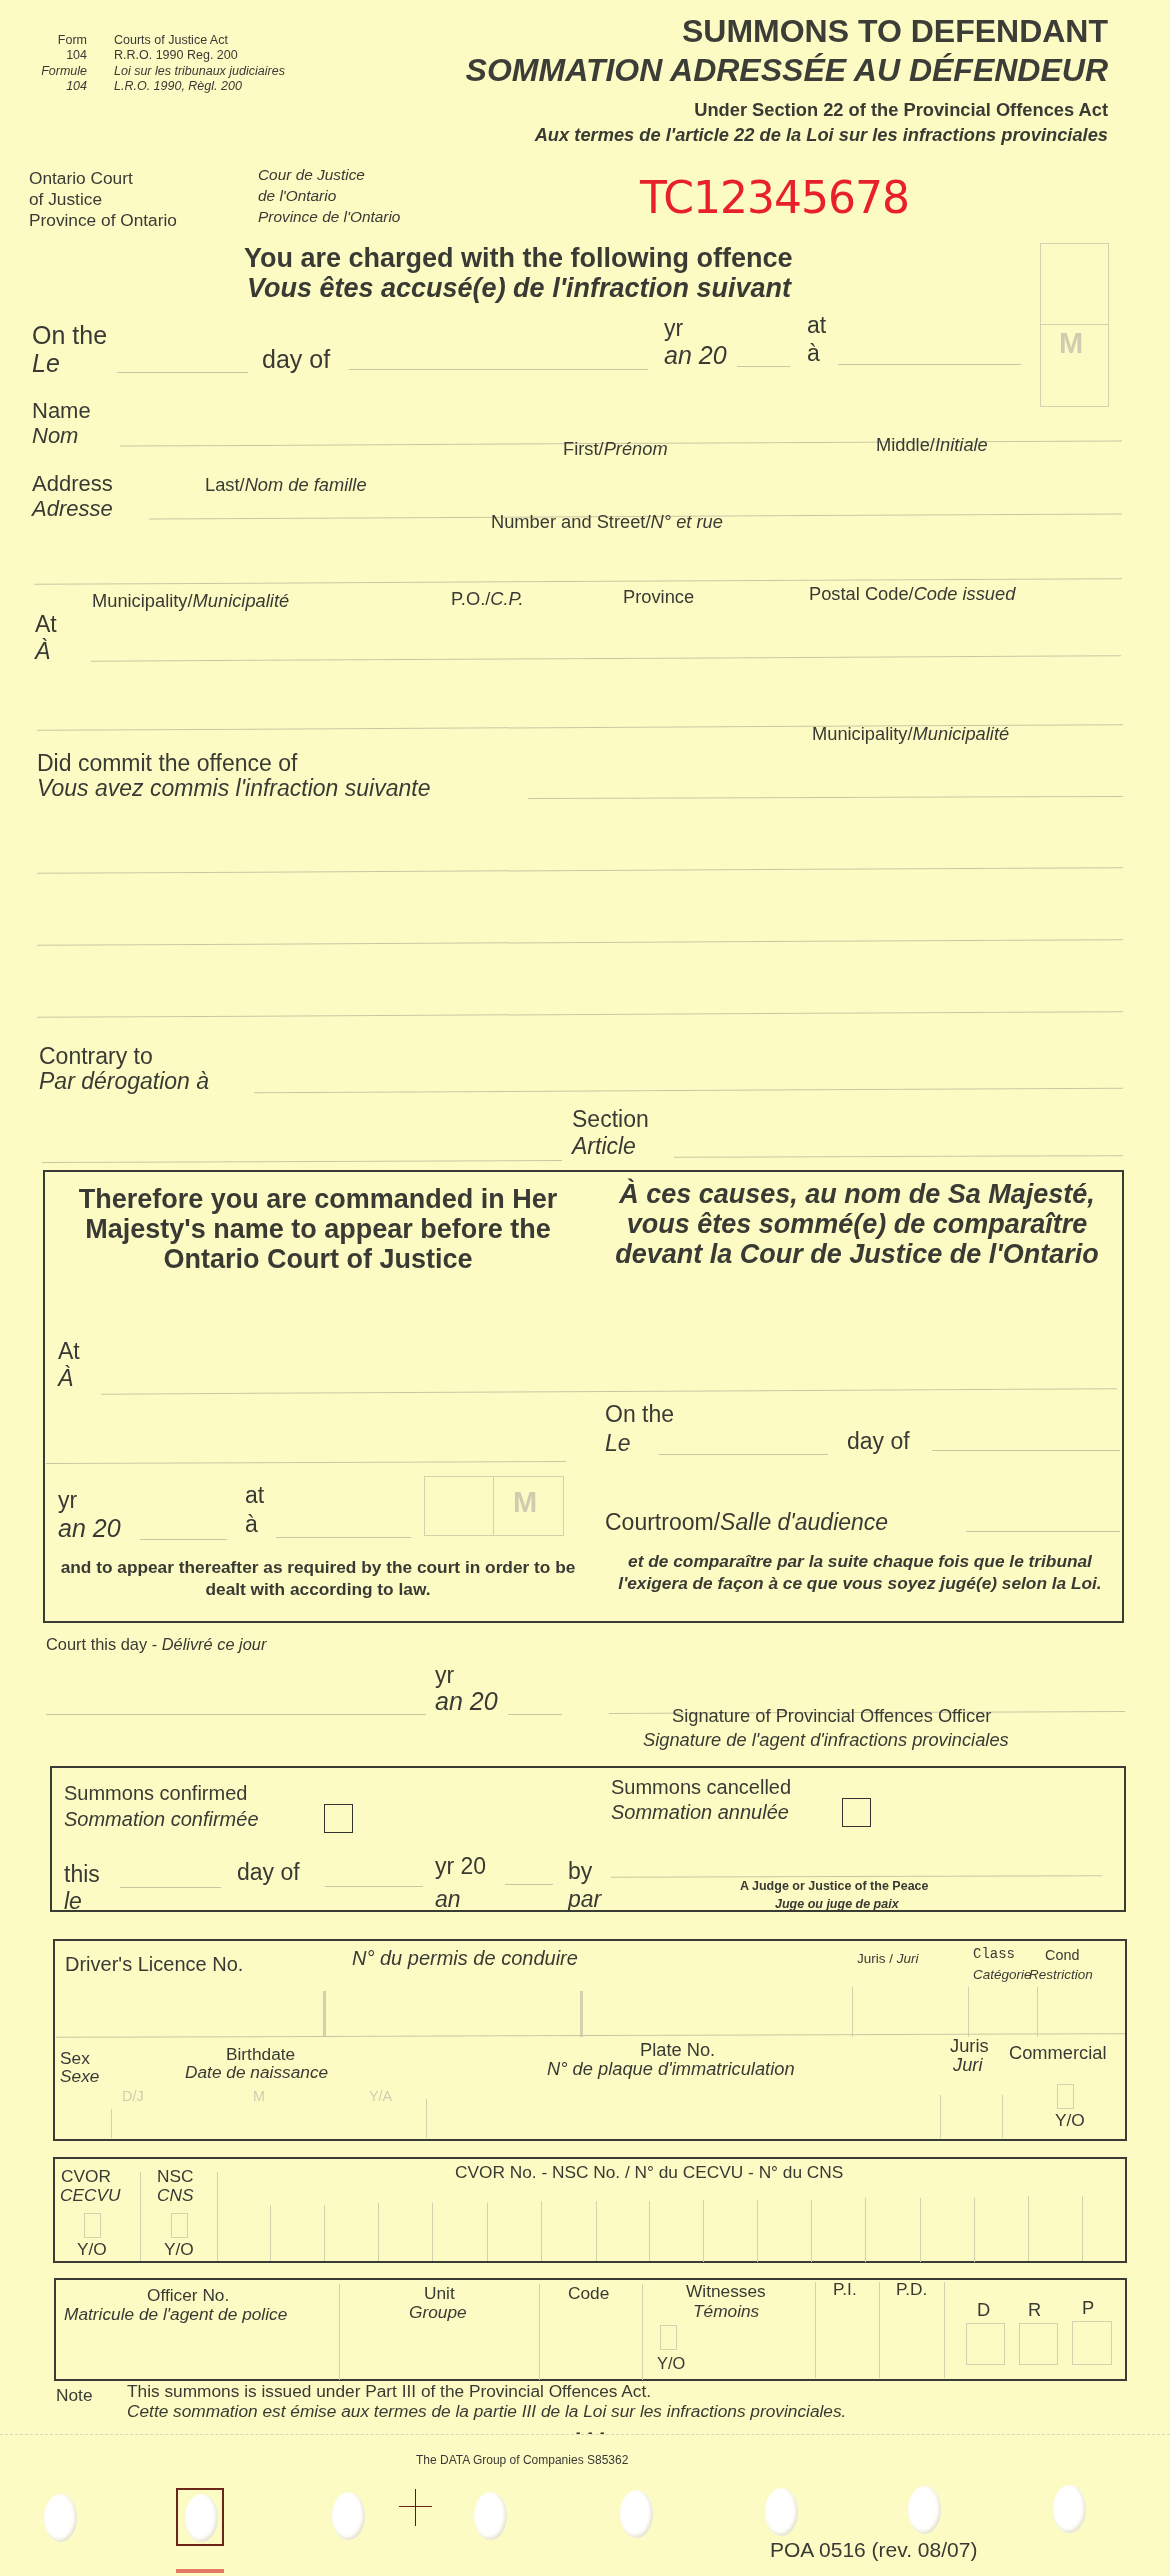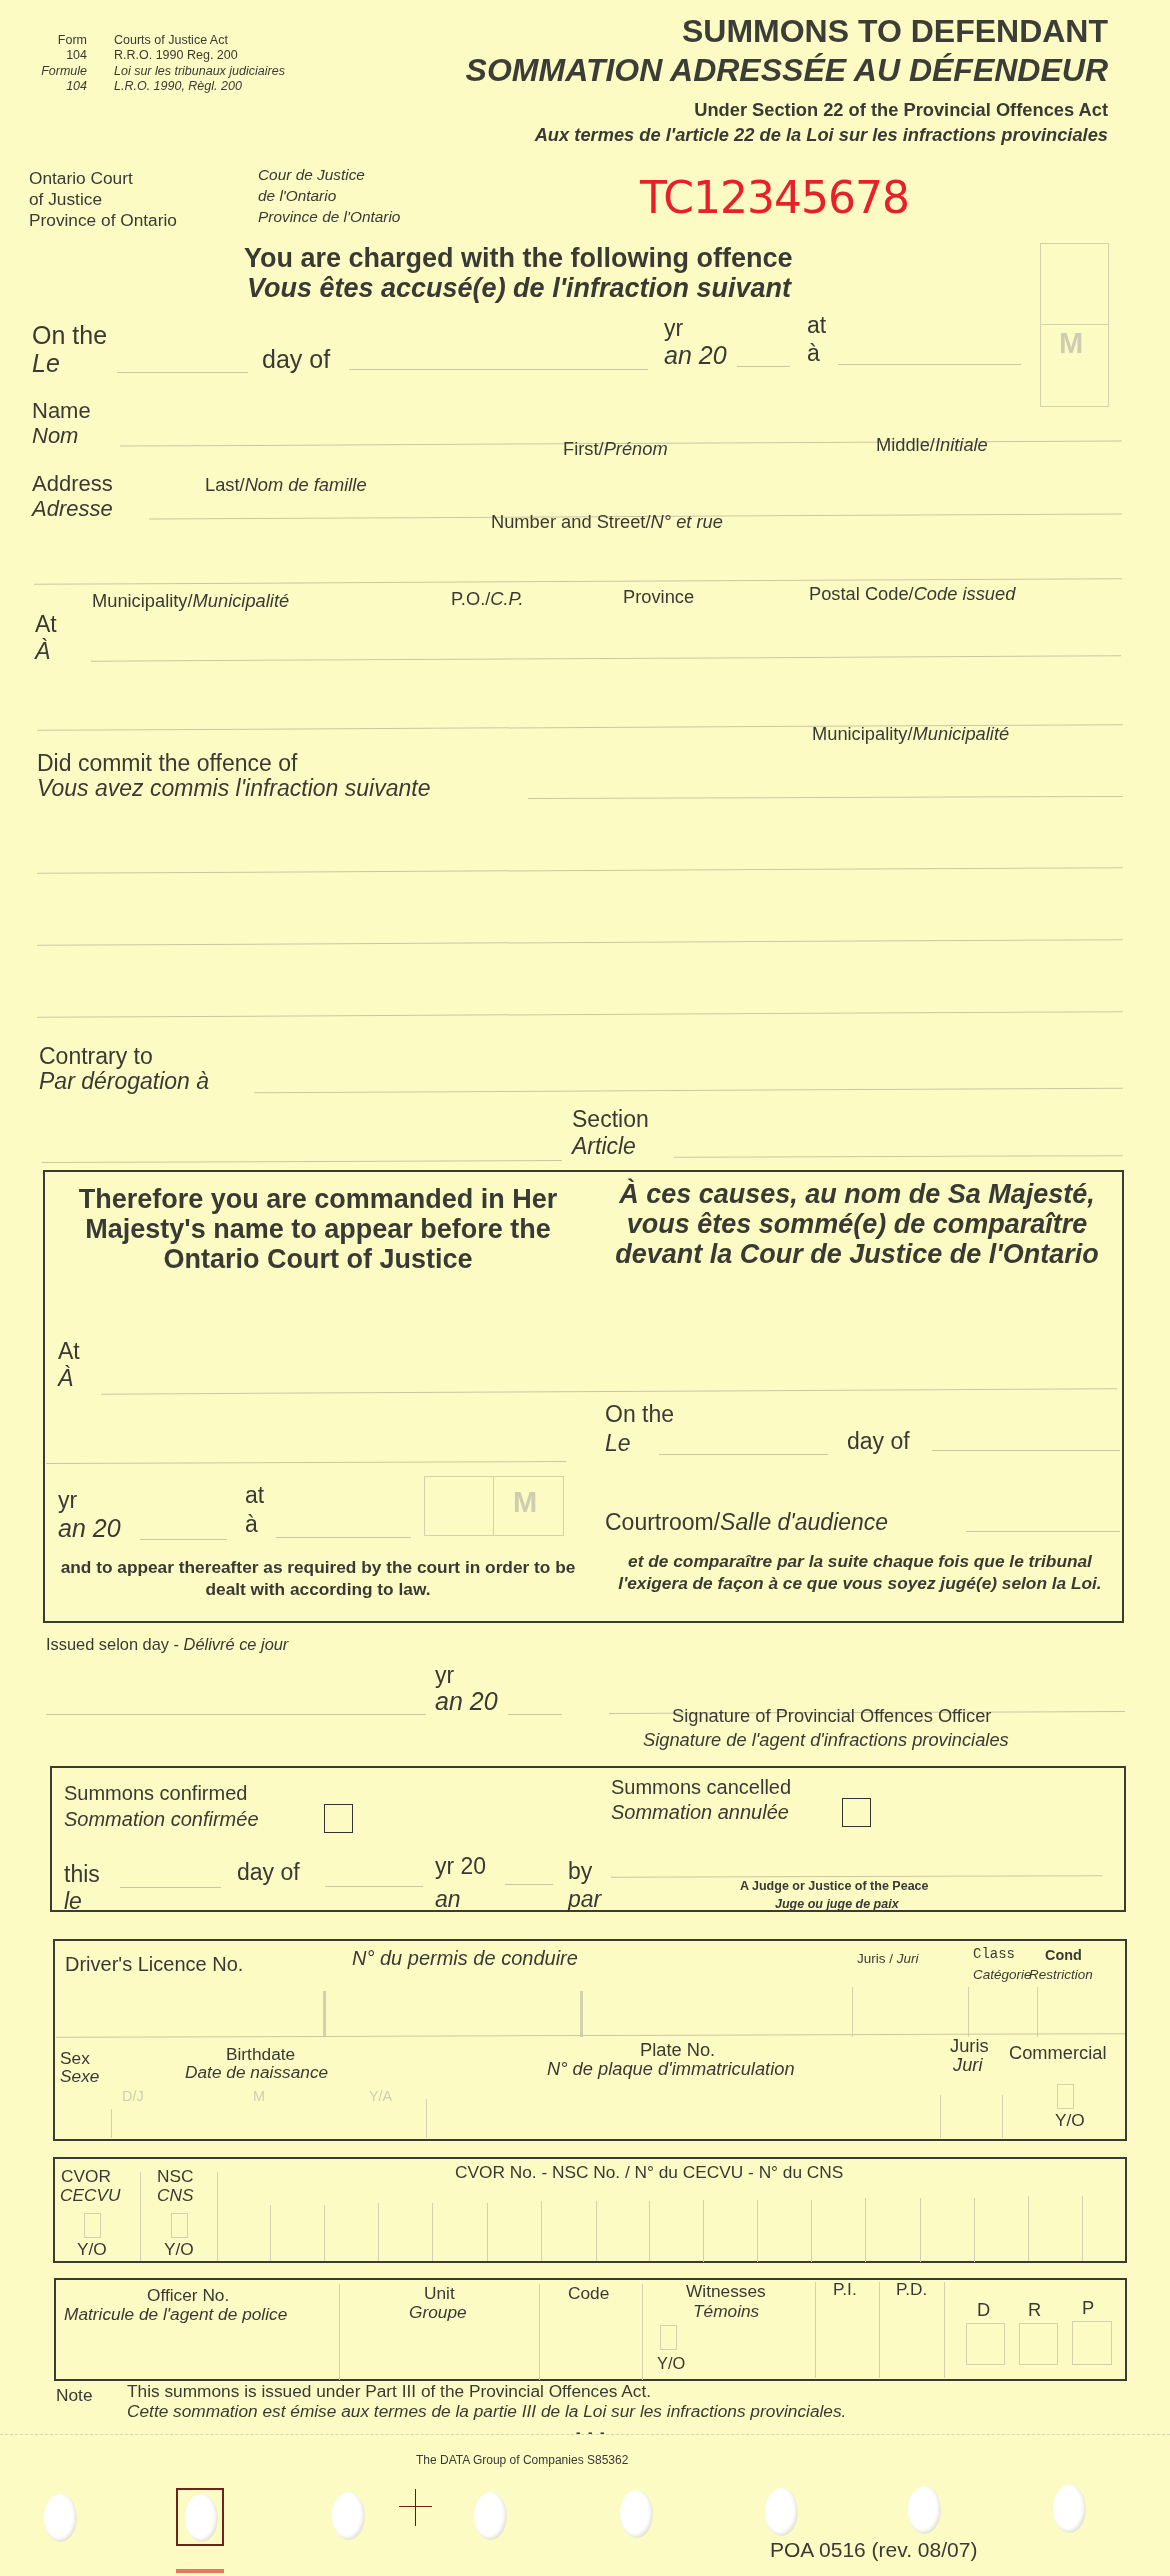--- a/index.html
+++ b/index.html
@@ -132,21 +132,21 @@
 <div class="t" style="left:245px;top:1483px;font-size:23px;">at</div>
 <div class="t" style="left:245px;top:1512px;font-size:23px;">à</div>
 <div class="line" style="left:276px;top:1537px;width:135px;"></div>
 
 <div class="t" style="left:605px;top:1510px;font-size:23px;"><span>Courtroom/</span><span class="it">Salle d'audience</span></div>
 <div class="line" style="left:966px;top:1531px;width:154px;"></div>
 
 <div class="t b" style="left:58px;top:1557px;width:520px;font-size:17.3px;white-space:normal;line-height:1.25;">and to appear thereafter as required by the court in order to be dealt with according to law.</div>
 <div class="t b it" style="left:605px;top:1550px;width:510px;font-size:17.3px;white-space:normal;line-height:1.28;">et de comparaître par la suite chaque fois que le tribunal l'exigera de façon à ce que vous soyez jugé(e) selon la Loi.</div>
 
-<div class="t" style="left:46px;top:1635px;font-size:16.4px;"><span>Issued selon day - </span><span class="it">Délivré ce jour</span></div>
+<div class="t" style="left:46px;top:1635px;font-size:16.4px;"><span>Court this day - </span><span class="it">Délivré ce jour</span></div>
 <div class="t" style="left:435px;top:1663px;font-size:23px;">yr</div>
 <div class="t it" style="left:435px;top:1687px;font-size:25px;">an 20</div>
 <div class="line" style="left:46px;top:1714px;width:380px;"></div>
 <div class="line" style="left:508px;top:1714px;width:54px;"></div>
 <div class="line" style="left:609px;top:1712px;width:516px;transform:rotate(-0.2deg);"></div>
 <div class="t" style="left:672px;top:1706px;font-size:18.3px;">Signature of Provincial Offences Officer</div>
 <div class="t it" style="left:643px;top:1730px;font-size:18.3px;">Signature de l'agent d'infractions provinciales</div>
 
 <div class="box" style="left:50px;top:1766px;width:1076px;height:146px;"></div>
 <div class="t" style="left:64px;top:1782px;font-size:20px;">Summons confirmed</div>
@@ -169,21 +169,21 @@
 <div class="line" style="left:611px;top:1876px;width:491px;transform:rotate(-0.2deg);"></div>
 <div class="t b" style="left:740px;top:1879px;font-size:12.5px;">A Judge or Justice of the Peace</div>
 <div class="t b it" style="left:775px;top:1897px;font-size:12.5px;">Juge ou juge de paix</div>
 
 <div class="box" style="left:53px;top:1939px;width:1074px;height:202px;"></div>
 <div class="t" style="left:65px;top:1953px;font-size:20px;">Driver's Licence No.</div>
 <div class="t it" style="left:352px;top:1947px;font-size:20px;">N° du permis de conduire</div>
 <div class="t" style="left:857px;top:1951px;font-size:13.5px;"><span>Juris / </span><span class="it">Juri</span></div>
 <div class="t" style="left:973px;top:1947px;font-size:14px;font-family:Liberation Mono, monospace;">Class</div>
 <div class="t it" style="left:973px;top:1967px;font-size:13.5px;">Catégorie</div>
-<div class="t" style="left:1045px;top:1947px;font-size:14.4px;font-weight:bold;">Cond</div>
+<div class="t" style="left:1045px;top:1947px;font-size:14.4px;">Cond</div>
 <div class="t it" style="left:1029px;top:1967px;font-size:13.5px;">Restriction</div>
 
 <div class="abs" style="left:56px;top:1984px;width:1069px;height:53px;"></div>
 <div class="vline" style="left:323px;top:1991px;height:46px;border-left-width:3.9px;"></div>
 <div class="vline" style="left:580px;top:1991px;height:46px;border-left-width:3.9px;"></div>
 <div class="vline" style="left:852px;top:1987px;height:50px;"></div>
 <div class="vline" style="left:968px;top:1987px;height:50px;"></div>
 <div class="vline" style="left:1037px;top:1987px;height:50px;"></div>
 <div class="line" style="left:56px;top:2035px;width:1069px;transform:rotate(-0.2deg);"></div>
 

